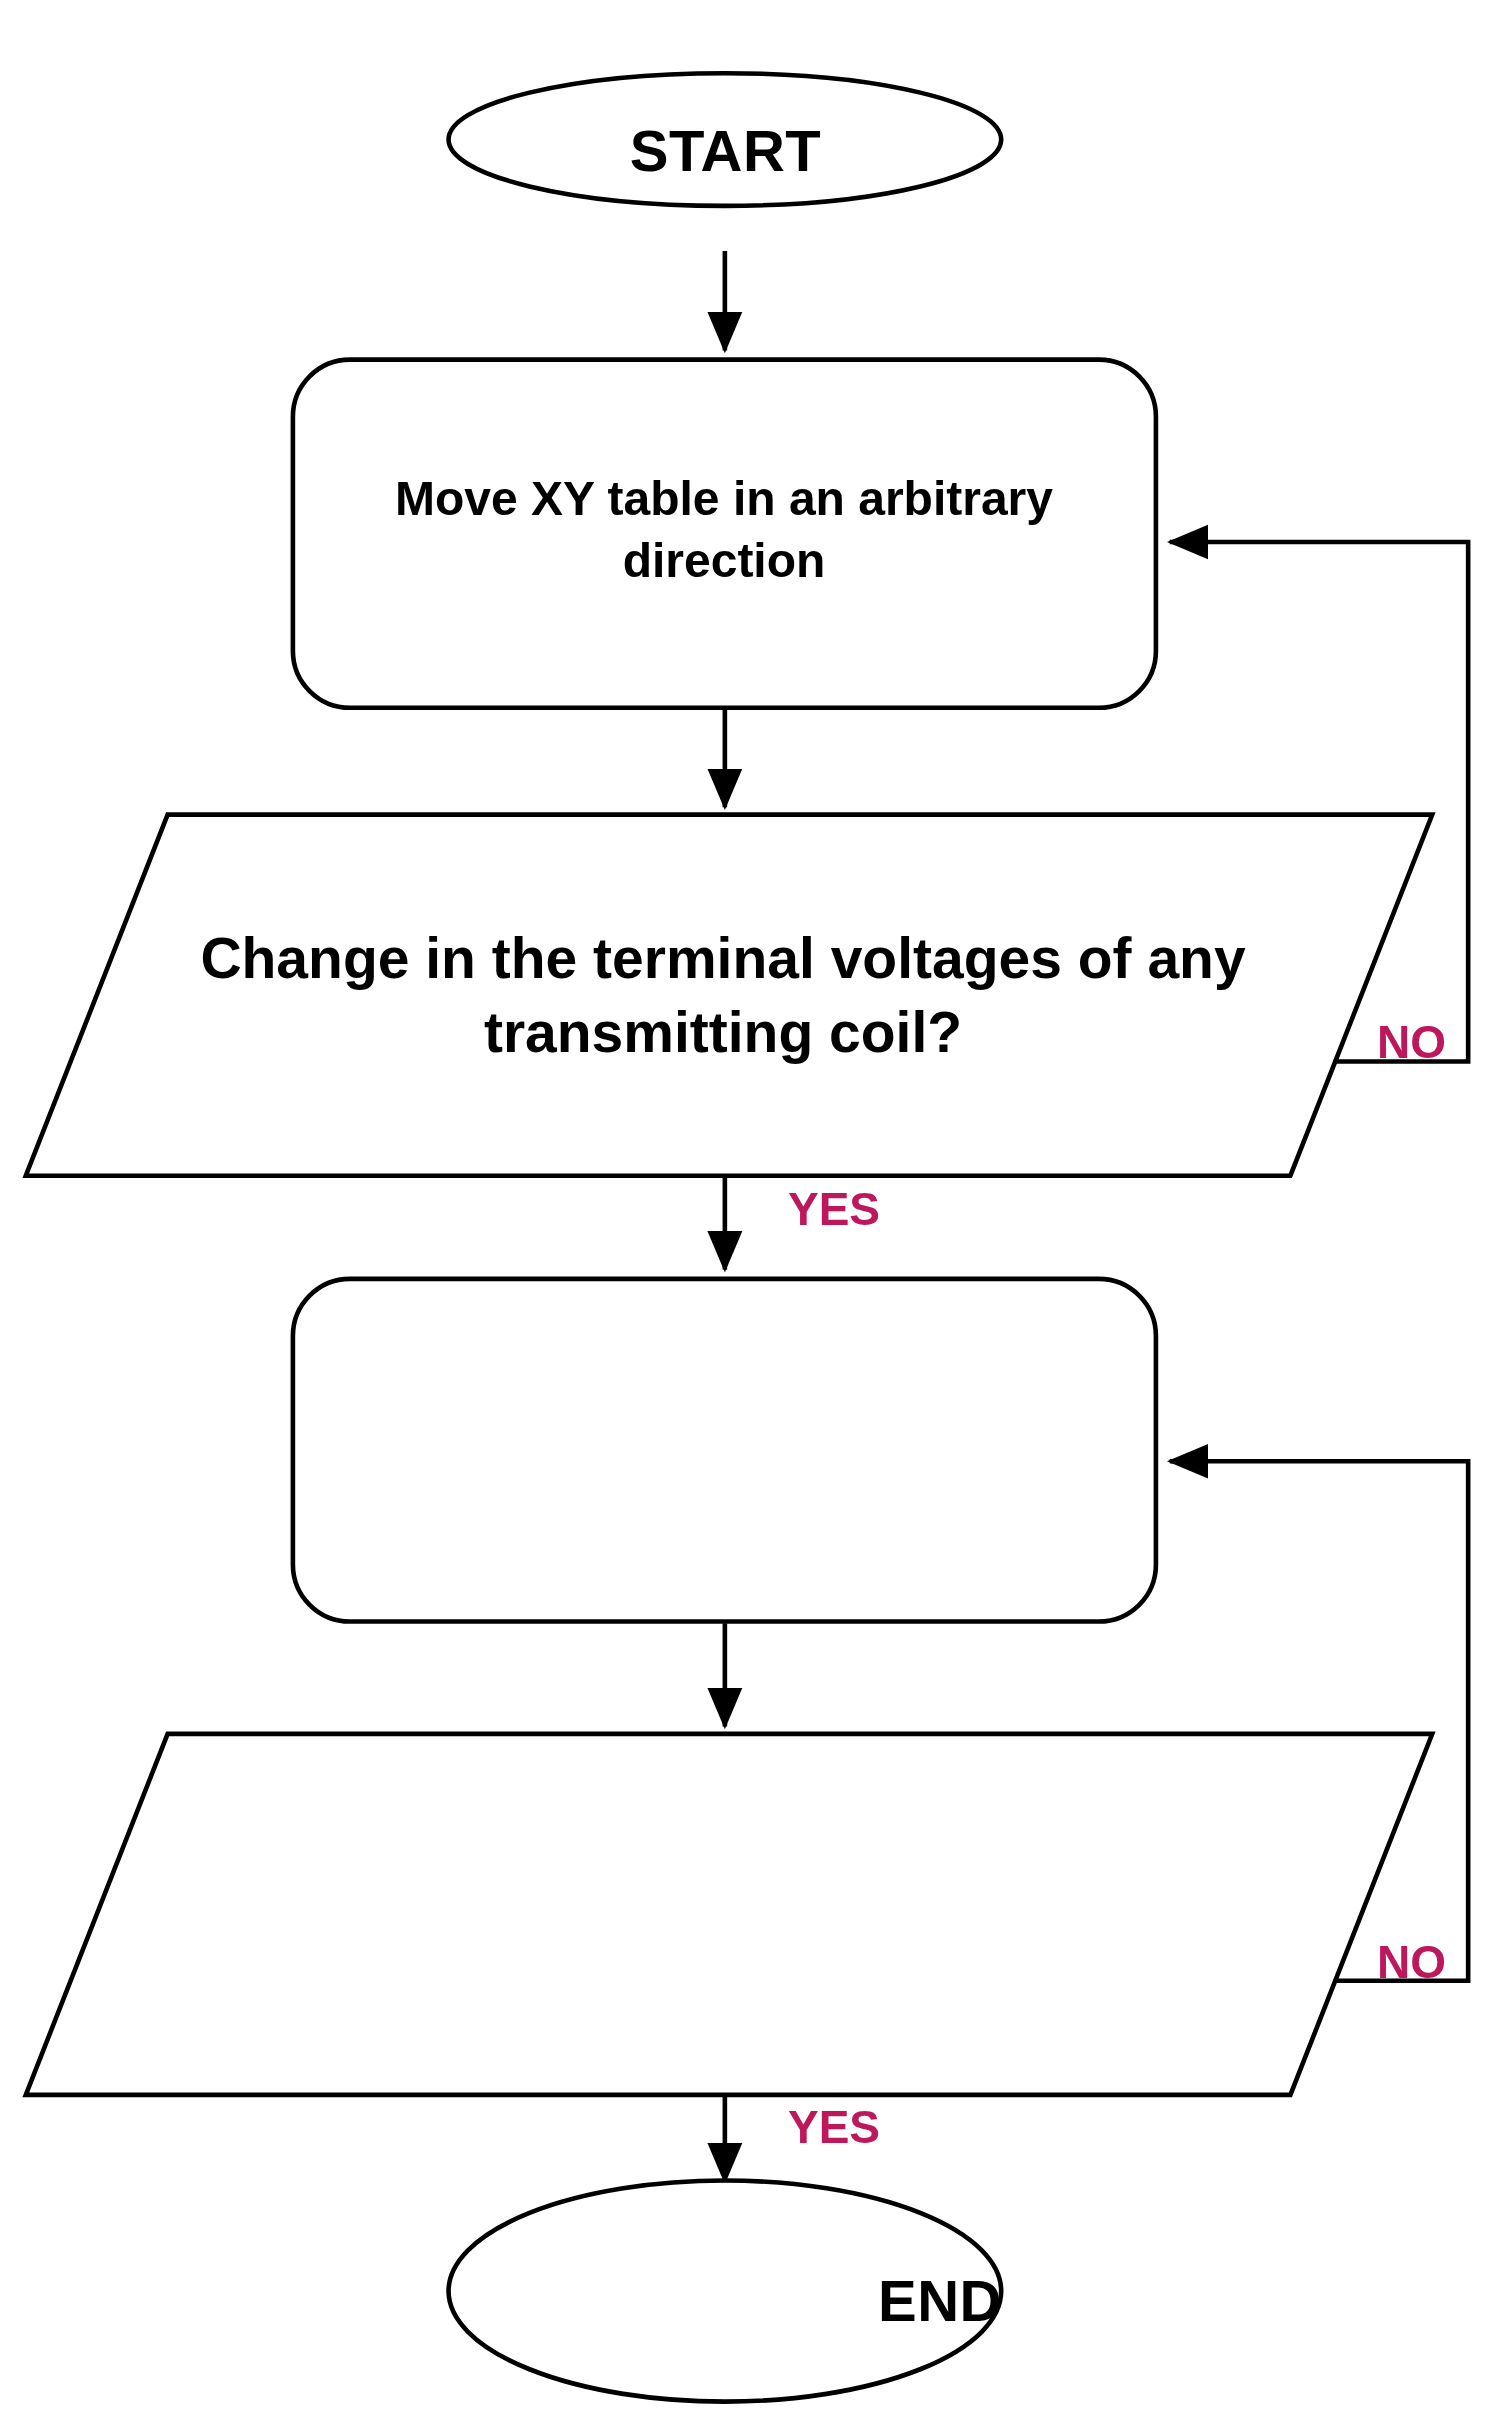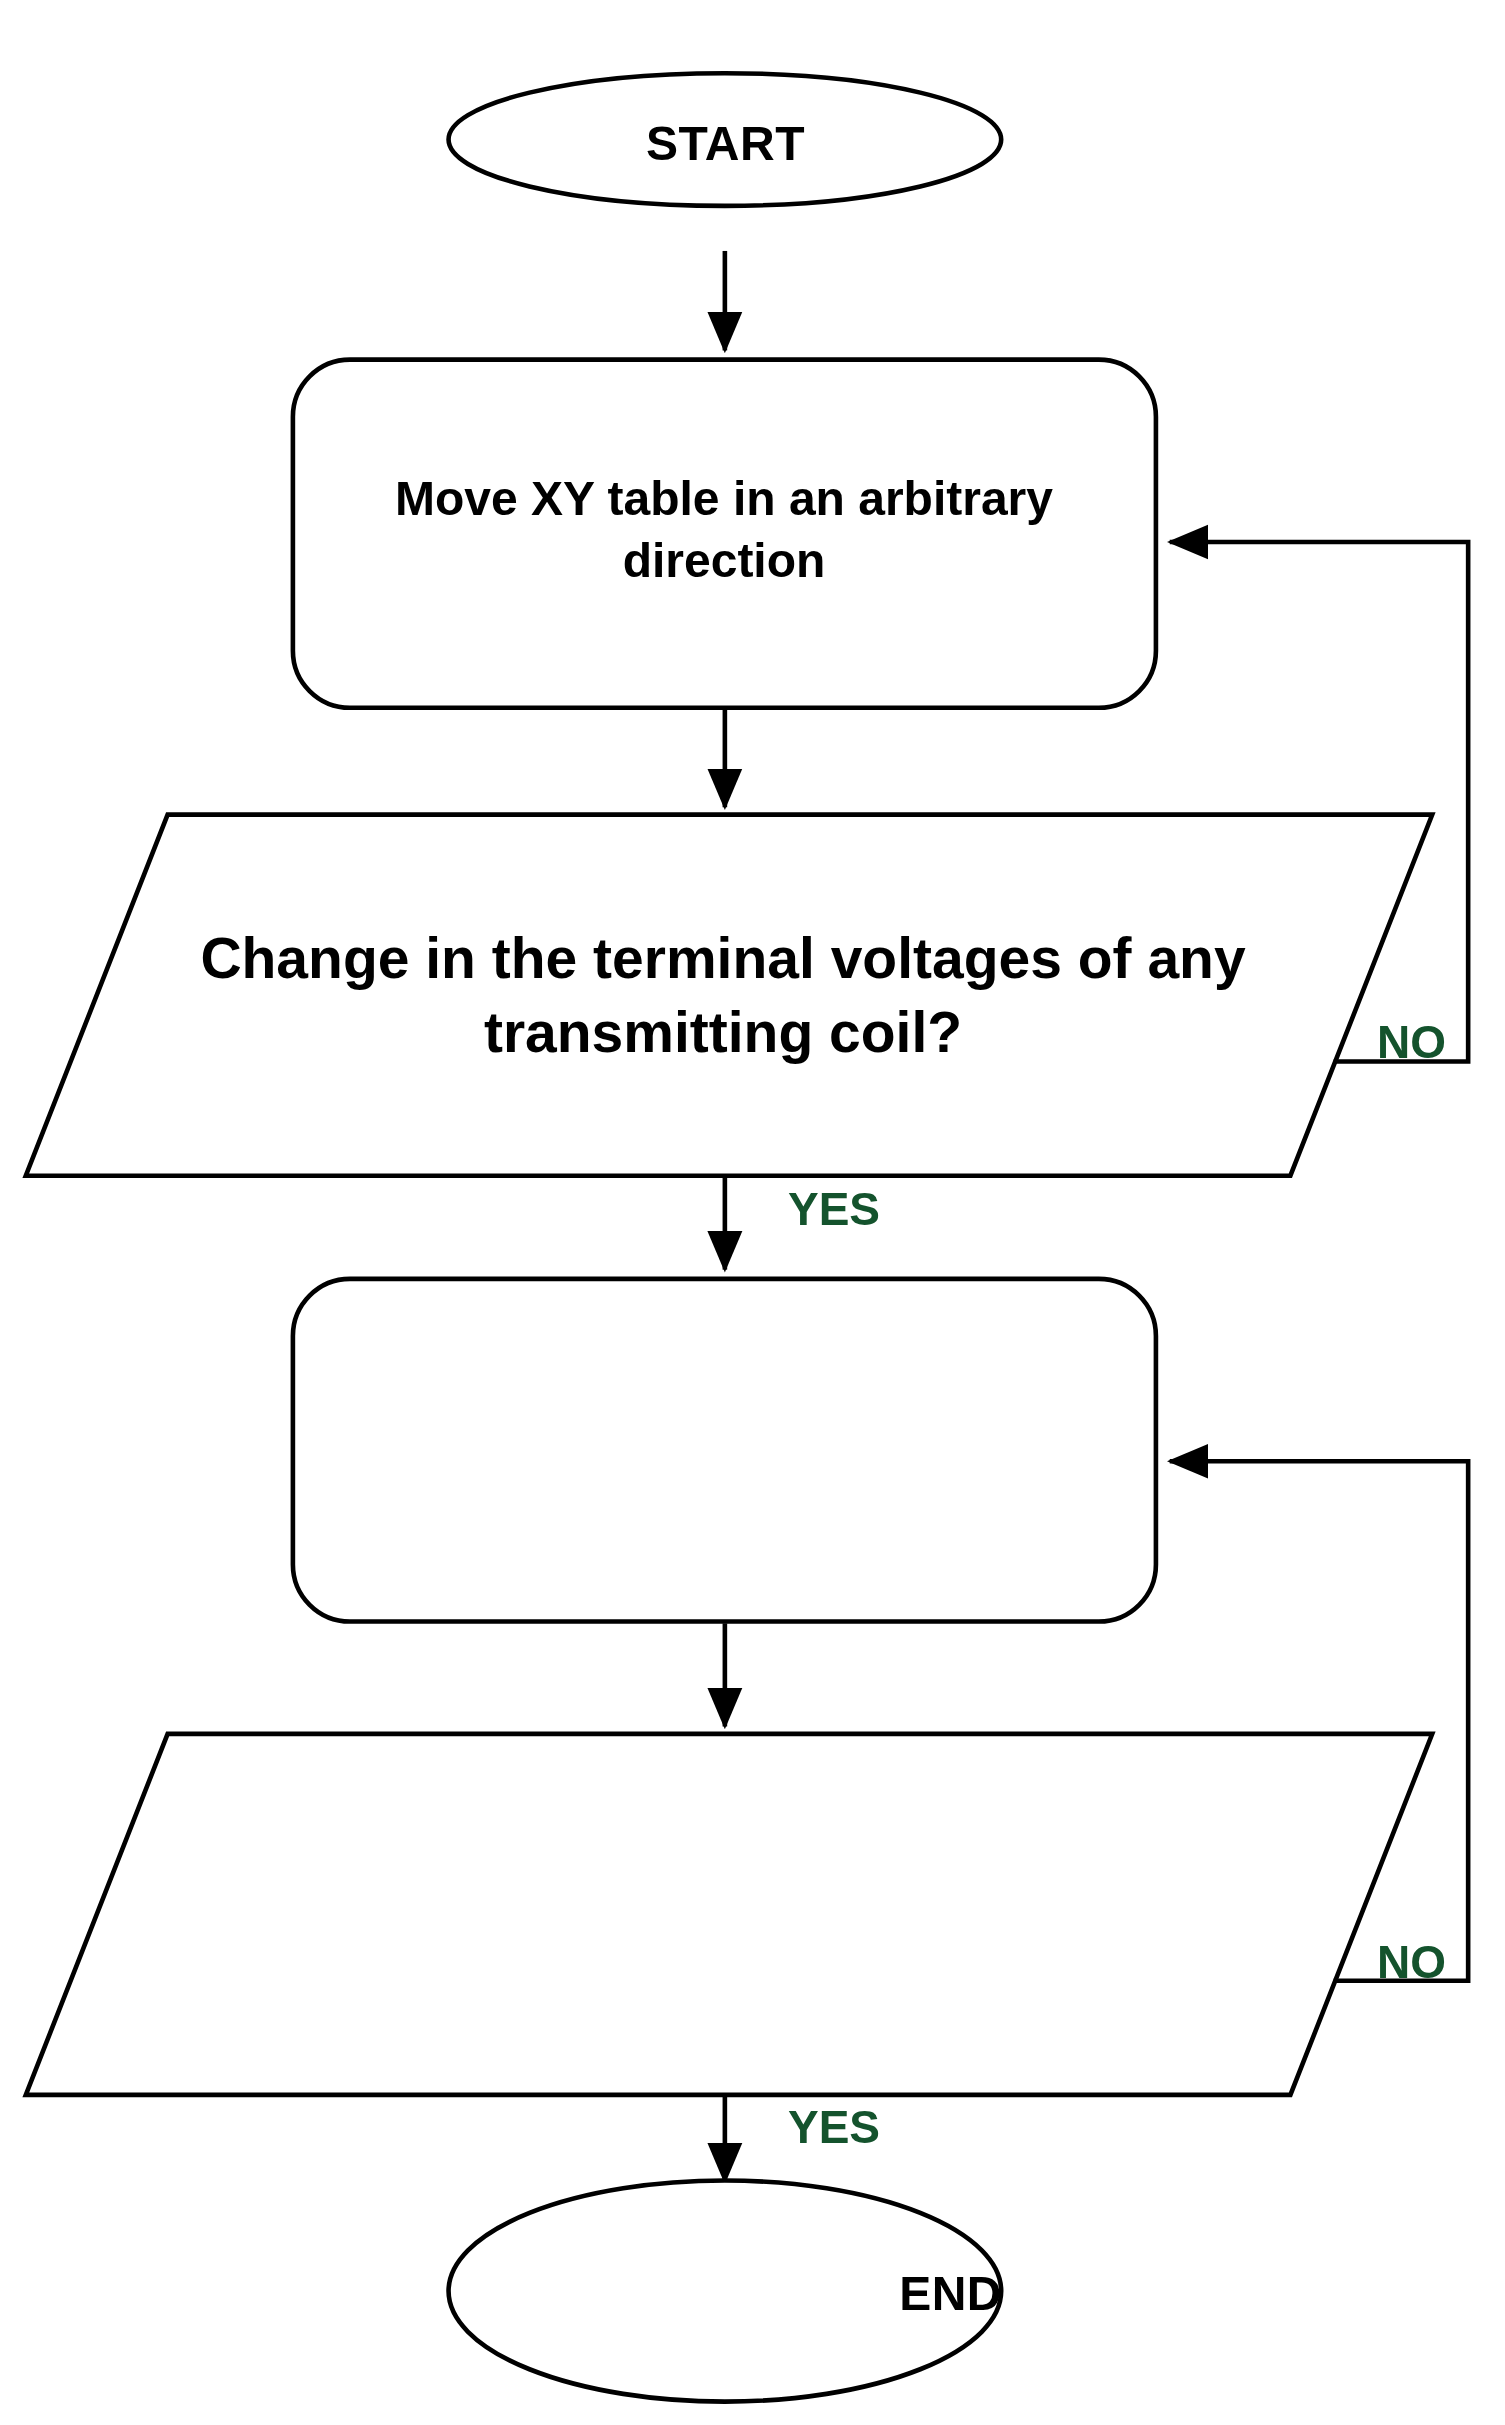--- a/index.html
+++ b/index.html
@@ -29,35 +29,35 @@
     position: absolute;
     text-align: center;
     font-family: "Liberation Sans", sans-serif;
     font-weight: bold;
     color: #000000;
     line-height: 1.30;
     white-space: pre-line;
     pointer-events: none;
   }
   .terminator-text {
-    font-size: 48px;
+    font-size: 58px;
     letter-spacing: 0.5px;
   }
   .process-text {
     font-size: 48px;
   }
   .decision-text {
     font-size: 57px;
   }
   .edge-label {
     position: absolute;
     font-family: "Liberation Sans", sans-serif;
     font-weight: bold;
     font-size: 46px;
-    color: #14532d;
+    color: #be185d;
     pointer-events: none;
   }
 </style>
 </head>
 <body>
 
 <div id="flow-root">
 
   <svg id="flow-svg" viewBox="0 0 1634 2633" xmlns="http://www.w3.org/2000/svg">
     <defs>

